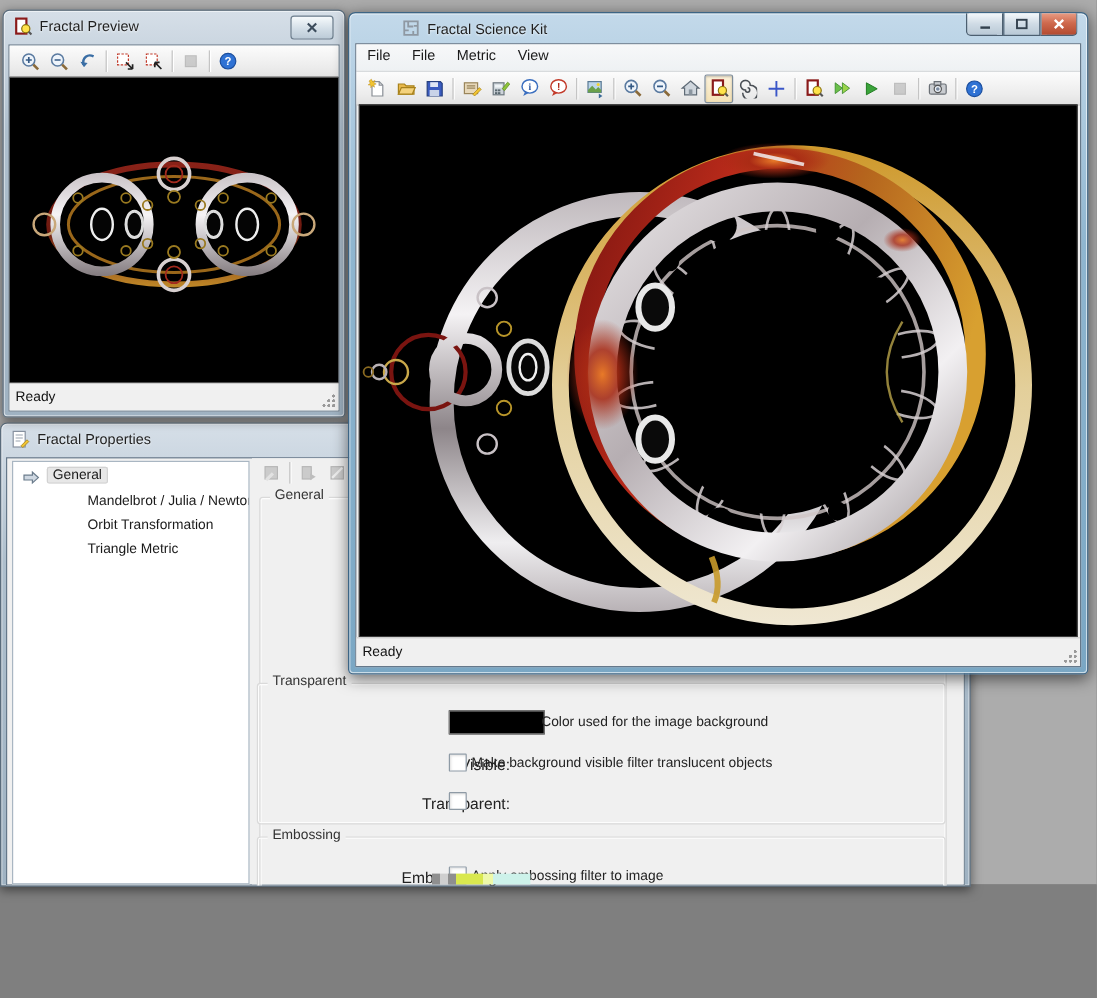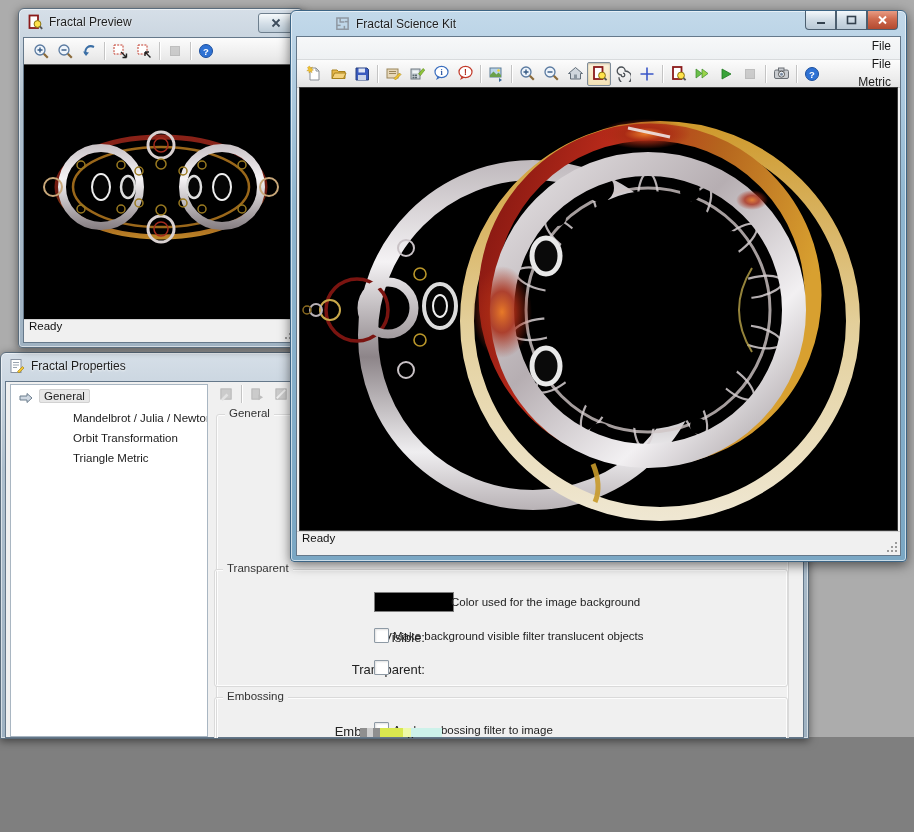--- a/index.html
+++ b/index.html
@@ -41,32 +41,32 @@
   .capbtn{width:29px;height:18px;border:1px solid #4c5f70;border-top:none;display:flex;align-items:center;justify-content:center;
     background:linear-gradient(#f4f8fb,#cfdbe5 50%,#b9c9d6);}
   .capbtn:first-child{border-radius:0 0 0 4px;}
   .capbtn:last-child{border-radius:0 0 4px 0;}
   .capbtn.close{background:linear-gradient(#e89c84,#cf6a4e 45%,#b34a30);}
   .onebtn{width:34px;height:18px;border:1px solid #6e7f8e;border-radius:3px;display:flex;align-items:center;justify-content:center;
     background:linear-gradient(#f6fafc,#d3dee7 55%,#bccbd7);}
 
   
   .statusbar{position:absolute;left:0;right:0;bottom:0;height:22px;background:#f0f0f0;border-top:1px solid #cfcfcf;
-    display:flex;align-items:flex-start;font-size:11.5px;padding-left:5px;color:#111;}
+    display:flex;align-items:center;font-size:11.5px;padding-left:5px;color:#111;}
   .grip{position:absolute;right:2px;bottom:2px;width:12px;height:12px;
     background:
       radial-gradient(circle at 10px 10px,#9a9a9a 1.2px,transparent 1.4px),
       radial-gradient(circle at 6px 10px,#9a9a9a 1.2px,transparent 1.4px),
       radial-gradient(circle at 10px 6px,#9a9a9a 1.2px,transparent 1.4px),
       radial-gradient(circle at 2px 10px,#9a9a9a 1.2px,transparent 1.4px),
       radial-gradient(circle at 10px 2px,#9a9a9a 1.2px,transparent 1.4px),
       radial-gradient(circle at 6px 6px,#9a9a9a 1.2px,transparent 1.4px);}
 
   
-  .menubar{display:flex;align-items:flex-end;height:22px;background:linear-gradient(#f7f8f9,#eef1f3);border-bottom:1px solid #d8dbdd;font-size:12px;flex-direction:column;}
+  .menubar{display:flex;align-items:flex-start;height:22px;background:linear-gradient(#f7f8f9,#eef1f3);border-bottom:1px solid #d8dbdd;font-size:12px;}
   .menu-item{padding:2px 9px;border-radius:2px;}
 
   
   .treepanel{position:absolute;background:#fff;border:1px solid #a9b6c2;overflow:hidden;font-size:11.5px;}
   .tree-item{position:absolute;white-space:nowrap;}
   .tree-sel{background:#e7e7e7;border:1px solid #d2d2d2;border-radius:2px;padding:0 4px;}
   .groupbox{position:absolute;border:1px solid #dadada;border-radius:3px;box-shadow:inset 0 0 0 1px #fdfdfd;}
   .grouplabel{position:absolute;top:-8px;left:8px;background:#f0f0f0;padding:0 4px;font-size:11.5px;color:#333;}
   .prow-label{position:absolute;font-size:13px;color:#222;text-align:right;width:150px;}
   .prow-desc{position:absolute;font-size:11.5px;color:#222;white-space:nowrap;}
@@ -157,21 +157,21 @@
   </div>
 
   <div class="groupbox" style="left:213px;top:344px;width:572px;height:60px;z-index:5;">
     <span class="grouplabel">Embossing</span>
     <div class="prow-label" style="left:60px;top:26px;">Emboss Image:</div>
     <div class="checkbox" style="left:159px;top:24px;"></div>
     <div class="prow-desc" style="left:178px;top:26px;">Apply embossing filter to image</div>
   </div>
 </div>
 
-<div class="win win-gray" style="left:18px;top:8px;width:284px;height:338px;z-index:2;">
+<div class="win win-gray" style="left:2px;top:8px;width:284px;height:338px;z-index:2;">
   <div class="titlebar">
     <svg width="16" height="16" viewBox="0 0 16 16">
       <rect x="2.5" y="1.5" width="8.5" height="12.5" fill="#fff" stroke="#8a1a1a" stroke-width="1.8"></rect>
       <circle cx="10.5" cy="10" r="3.4" fill="#ffe24a" stroke="#8a7310" stroke-width="1"></circle>
       <line x1="12.9" y1="12.5" x2="15.2" y2="14.8" stroke="#555" stroke-width="1.8"></line>
     </svg>
     <span class="title-text">Fractal Preview</span>
   </div>
   <div class="onebtn" style="position:absolute;right:9px;top:4px;">
     <svg width="10" height="10" viewBox="0 0 10 10">

